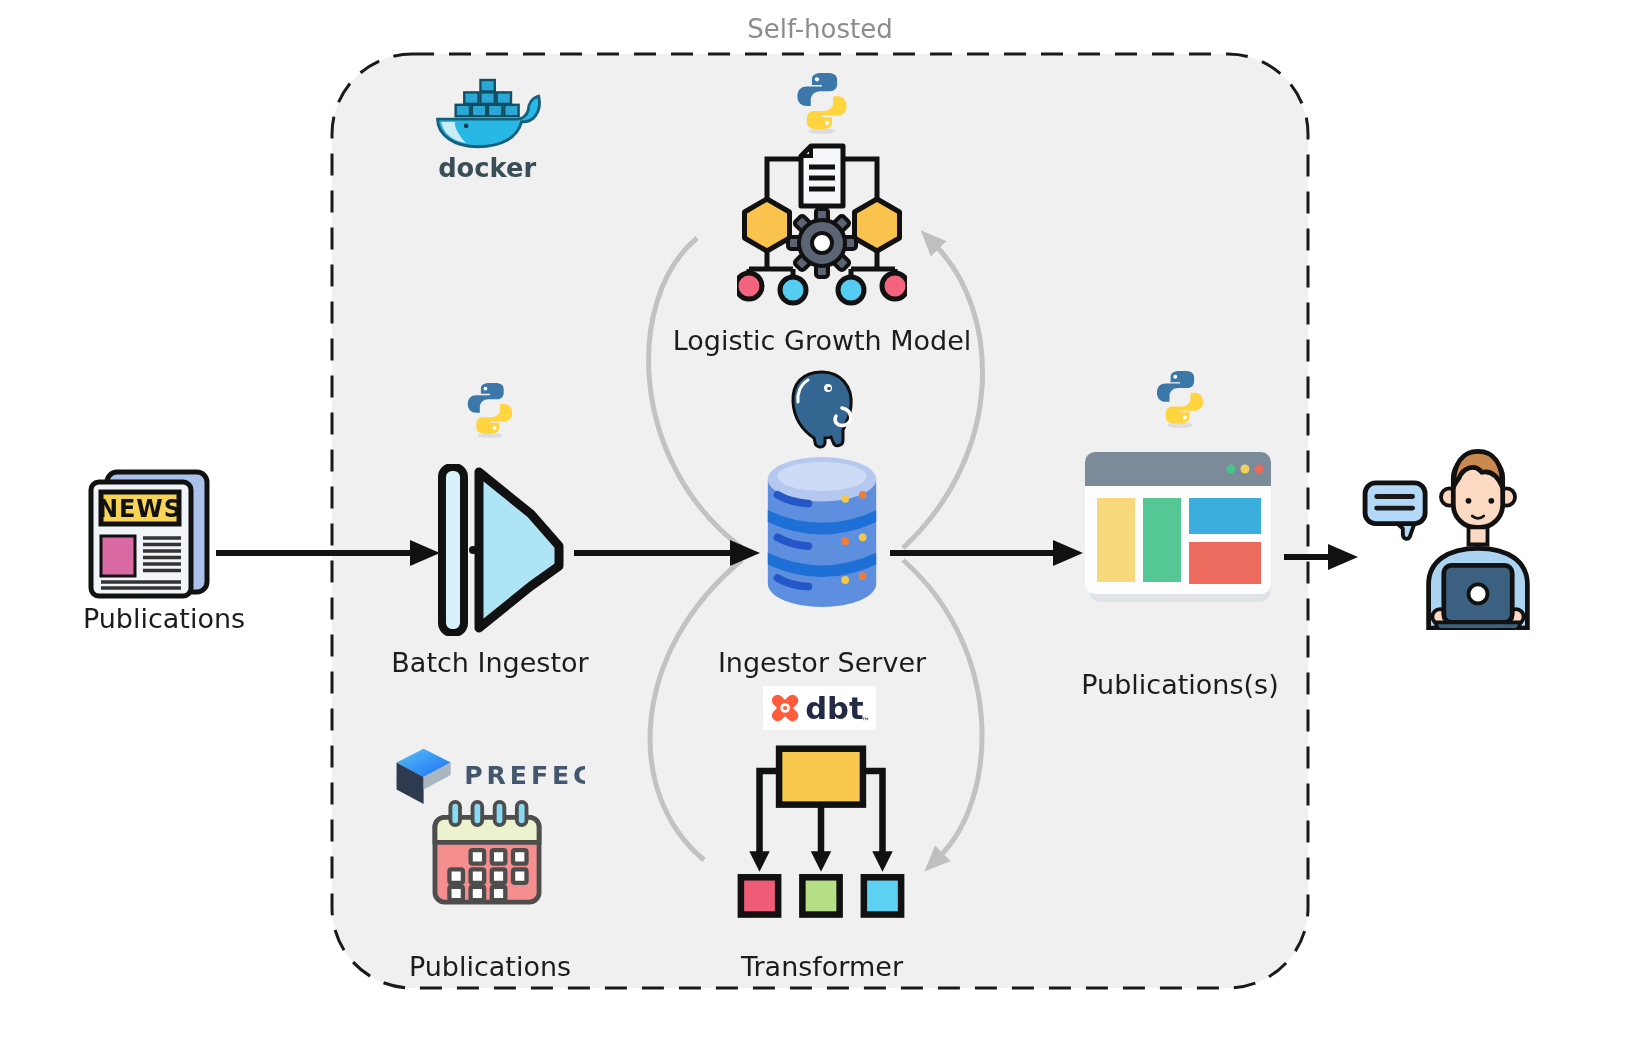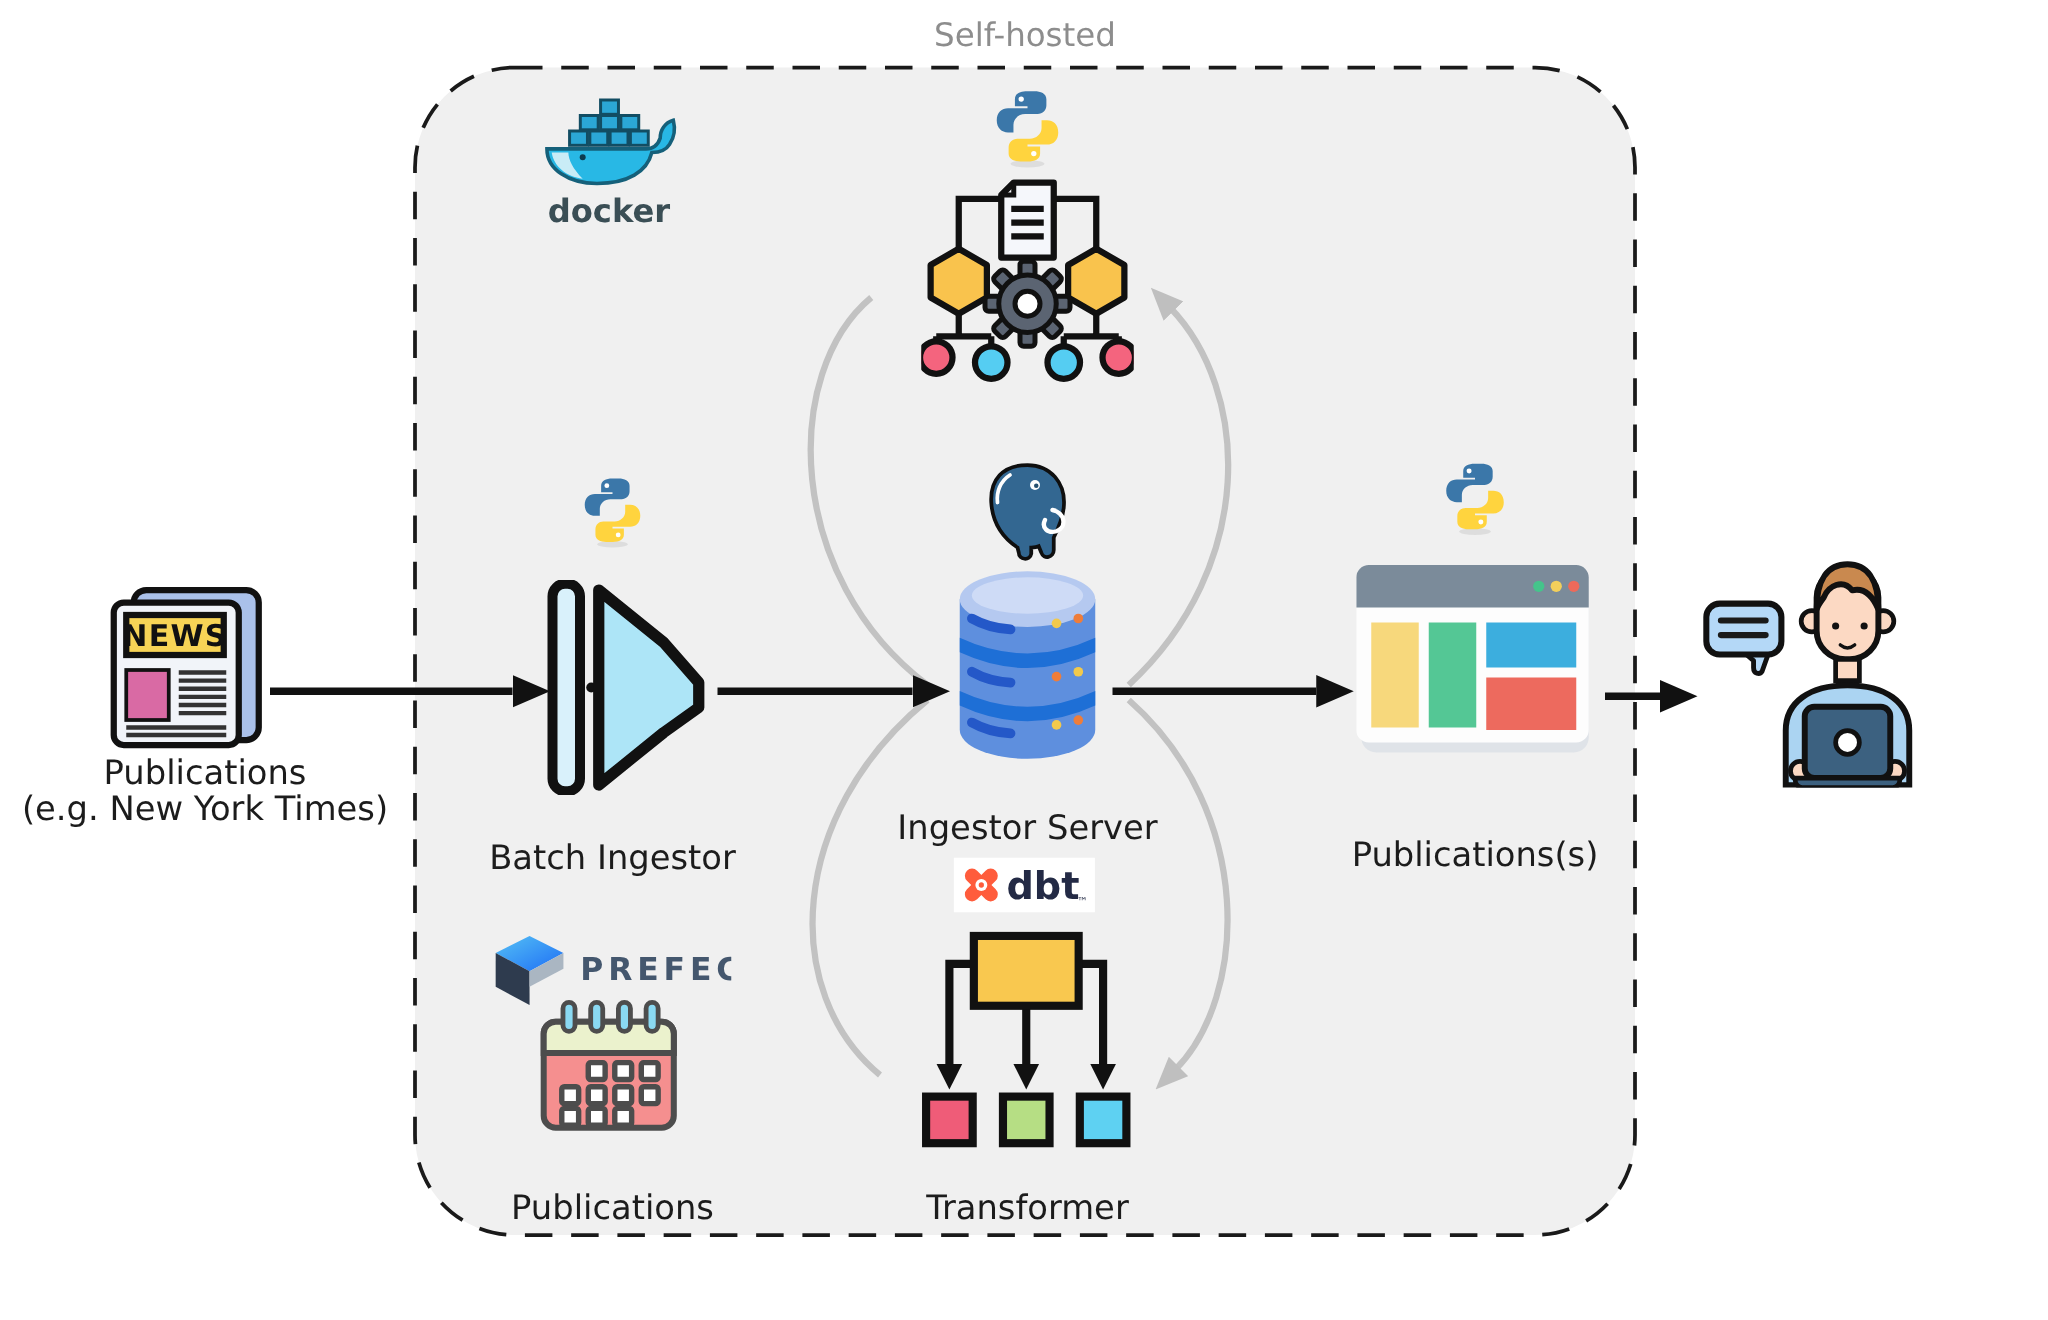--- a/index.html
+++ b/index.html
@@ -248,23 +248,23 @@
     <path d="M74 80 Q80 85 86 80" fill="none" stroke="#111" stroke-width="3" stroke-linecap="round"></path>
     <path d="M70 92 H90 V110 H70 Z" fill="#fcd9c3" stroke="#111" stroke-width="4"></path>
     <path d="M28 198 L28 152 C28 128 48 114 80 114 C112 114 132 128 132 152 L132 198 Z" fill="#abd4f2" stroke="#111" stroke-width="5"></path>
     <circle cx="40" cy="186" r="8" fill="#fcd9c3" stroke="#111" stroke-width="4"></circle>
     <circle cx="120" cy="186" r="8" fill="#fcd9c3" stroke="#111" stroke-width="4"></circle>
     <rect x="44" y="132" width="72" height="60" rx="8" fill="#3c6180" stroke="#111" stroke-width="5"></rect>
     <circle cx="80" cy="162" r="10" fill="#fff" stroke="#111" stroke-width="4"></circle>
     <path d="M36 192 H124 V194 A6 6 0 0 1 118 200 H42 A6 6 0 0 1 36 194 Z" fill="#3c6180" stroke="#111" stroke-width="4"></path>
   </svg>
 
-  <div class="node-label" style="left:490px;top:648px;margin-top:24px;">Batch Ingestor</div>
+  <div class="node-label" style="left:822px;top:326px;">Logistic Growth Model</div>
+  <div class="node-label" style="left:490px;top:648px;">Batch Ingestor</div>
   <div class="node-label" style="left:822px;top:648px;">Ingestor Server</div>
   <div class="node-label" style="left:1180px;top:670px;">Publications(s)</div>
   <div class="node-label" style="left:490px;top:952px;">Publications</div>
   <div class="node-label" style="left:822px;top:952px;">Transformer</div>
   <div class="node-label" style="left:146px;top:604px;padding-left:36px;">
     <div>Publications</div>
-    <div>(e.g. New York Times)</div>
   </div>
 
 </div>
 
 </body></html>

